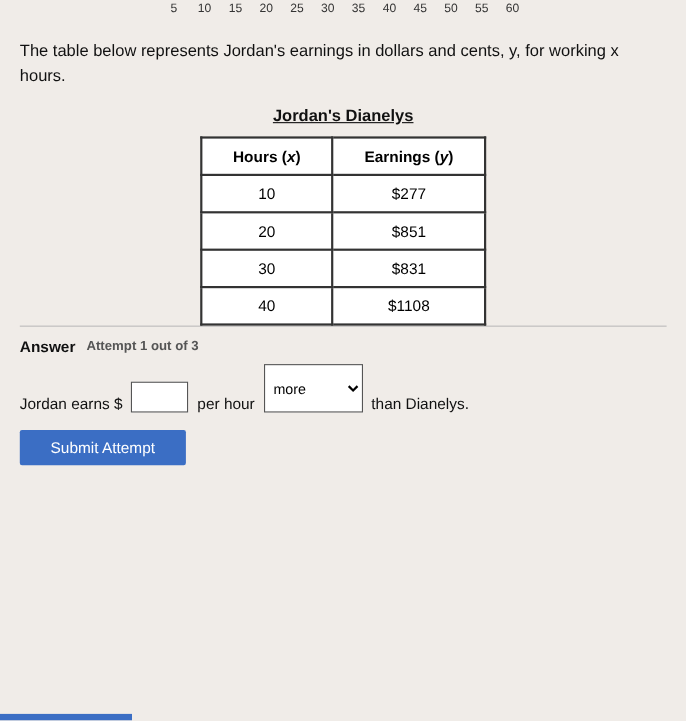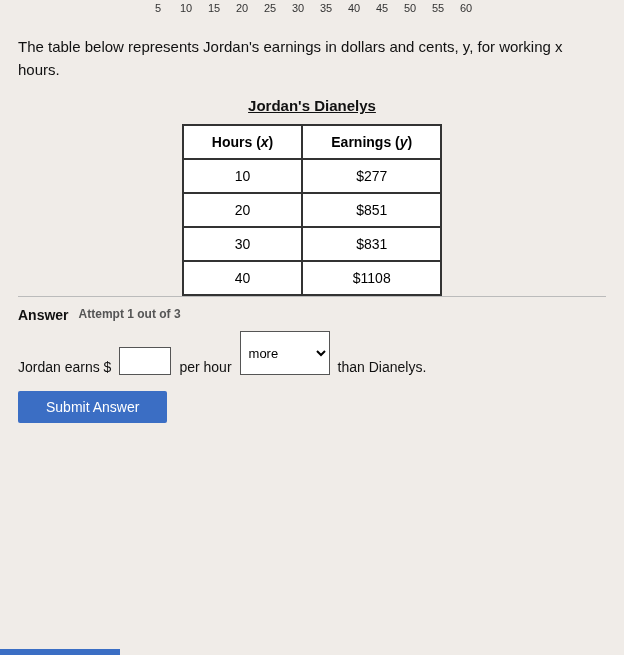--- a/index.html
+++ b/index.html
@@ -270,18 +270,18 @@
       <input class="answer-input" type="text" style="">
       <span class="answer-row-text">per hour</span>
       <select class="answer-select">
         <option value="more">more</option>
         <option value="less">less</option>
       </select>
       <span class="answer-row-text">than Dianelys.</span>
     </div>
 
     
-    <button class="submit-btn">Submit Answer</button>
+    <button class="submit-btn">Submit Attempt</button>
 
   </div>
 
   <div class="bottom-bar"></div>
 </div>
 
 </body></html>

